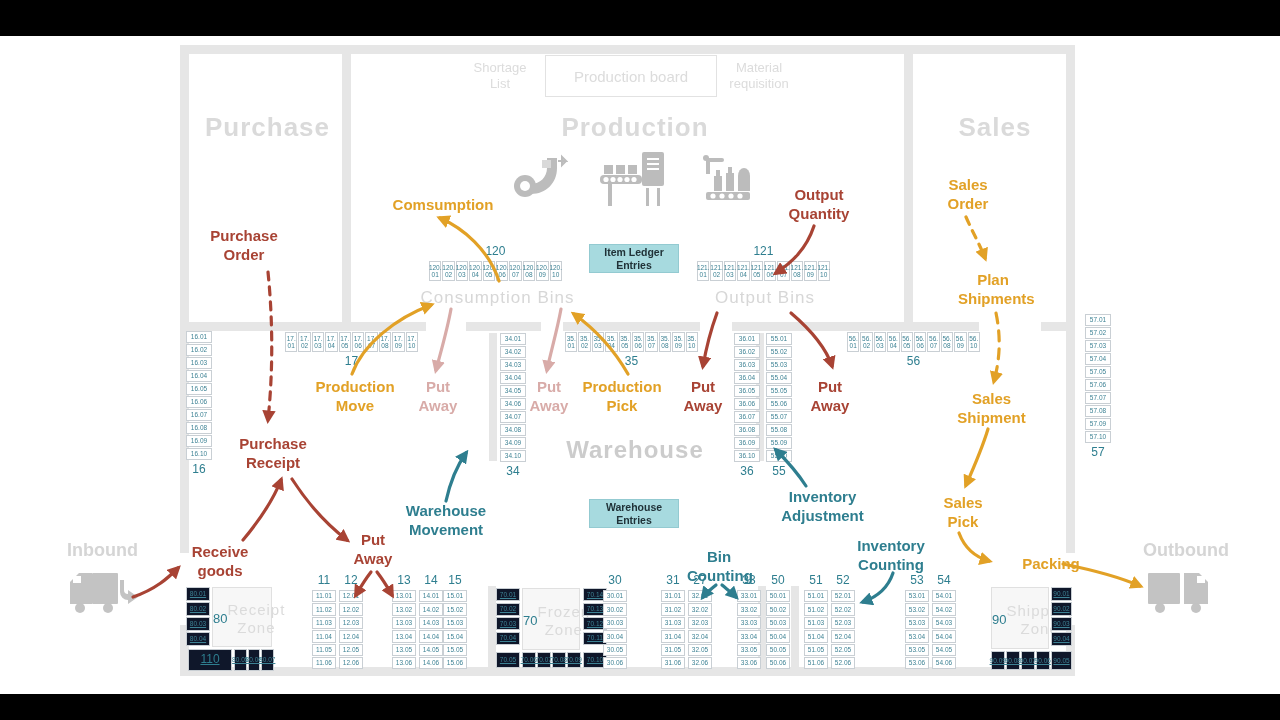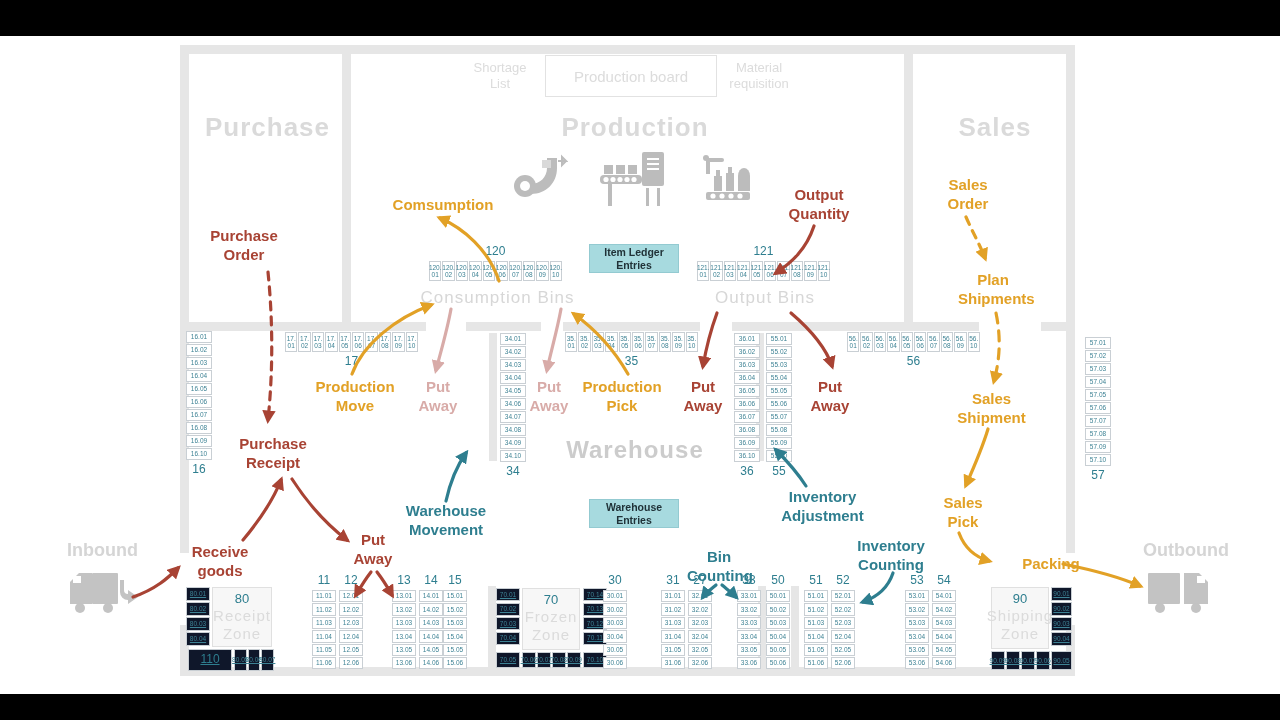--- a/index.html
+++ b/index.html
@@ -24,21 +24,21 @@
   .bg-cells{display:flex;}
   .bg-h .bg-cells{flex-direction:row;gap:1px;}
   .bg-v .bg-cells{flex-direction:column;gap:1px;}
   .bin-cell{box-sizing:border-box;background:#fff;border:1px solid var(--bin_border);color:var(--bin_text);
             font-size:6.5px;line-height:7.5px;display:flex;flex-direction:column;align-items:center;justify-content:center;}
   .bg-h .bin-cell{width:12.4px;height:20px;}
   .bg-v .bin-cell{width:26px;height:12px;}
   .bg-v.small .bin-cell{width:24px;height:12.4px;}
   .bg-label{font-size:12px;color:var(--teal);line-height:13px;}
   .zone{position:absolute;z-index:3;}
-  .zbig{position:absolute;background:#f7f7f7;border:1px solid #e0e0e0;display:flex;flex-direction:column;
+  .zbig{position:absolute;background:#f7f7f7;border:1px solid #e0e0e0;display:flex;
         align-items:center;justify-content:flex-start;padding-top:3px;box-sizing:border-box;}
   .znum{font-size:13px;color:var(--teal);line-height:16px;}
   .zname{font-size:15px;color:#dbdbdb;line-height:18px;text-align:center;letter-spacing:1px;}
   .zcell{position:absolute;box-sizing:border-box;background:#0f172a;border:1px solid var(--bin_border);
          color:var(--bin_text);font-size:6.5px;line-height:7.5px;display:flex;align-items:center;justify-content:center;text-decoration:underline;}
   .zcell2{flex-direction:column;}
   .zcell-big{font-size:12px;color:var(--teal);}
   svg.overlay{position:absolute;left:0;top:0;z-index:5;pointer-events:none;}
   .machine{position:absolute;z-index:2;}
   .truck{position:absolute;z-index:2;}
@@ -553,21 +553,21 @@
           <div class="bin-cell">55.04</div>
           <div class="bin-cell">55.05</div>
           <div class="bin-cell">55.06</div>
           <div class="bin-cell">55.07</div>
           <div class="bin-cell">55.08</div>
           <div class="bin-cell">55.09</div>
           <div class="bin-cell">55.10</div>
         </div>
         <div class="bg-label">55</div>
       </div>
-      <div class="bingroup bg-v" style="left: 1042px; top: 301px; padding-left: 43px;">
+      <div class="bingroup bg-v" style="left: 1042px; top: 278px; padding-left: 43px;">
         <div class="bg-cells">
           <div class="bin-cell">57.01</div>
           <div class="bin-cell">57.02</div>
           <div class="bin-cell">57.03</div>
           <div class="bin-cell">57.04</div>
           <div class="bin-cell">57.05</div>
           <div class="bin-cell">57.06</div>
           <div class="bin-cell">57.07</div>
           <div class="bin-cell">57.08</div>
           <div class="bin-cell">57.09</div>

